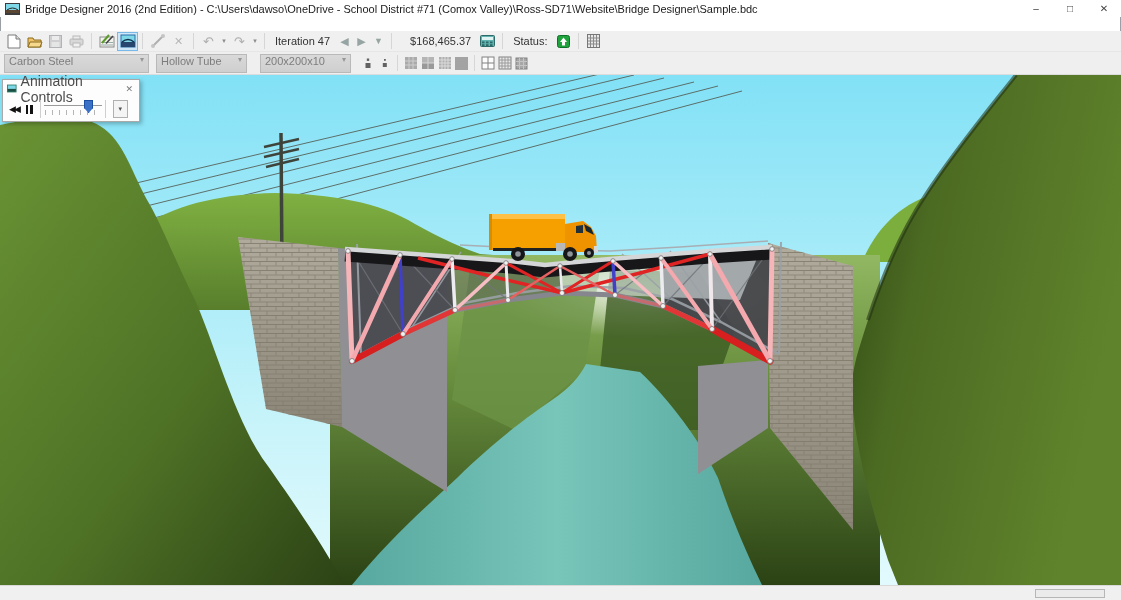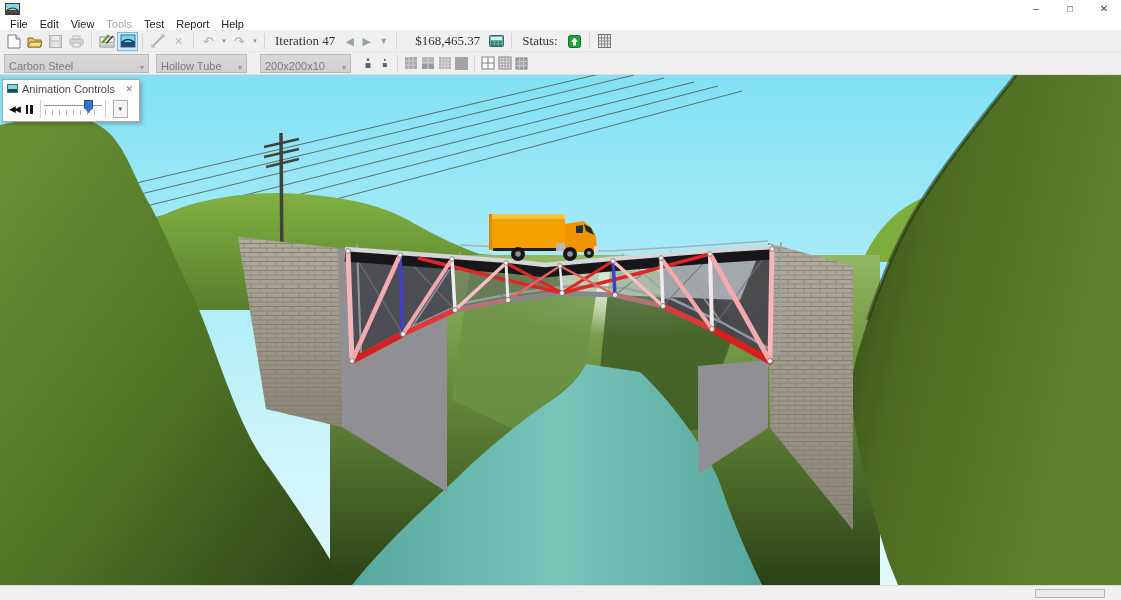--- a/index.html
+++ b/index.html
@@ -19,32 +19,32 @@
   .menuitem{font-size:11px;color:#222;padding:0 6px;line-height:14px;}
   .menuitem.disabled{color:#a6a6a6;}
   
   .toolbar1{position:absolute;left:0;top:31px;width:100%;height:21px;background:#f0f0f0;display:flex;align-items:center;border-bottom:1px solid #e6e6e6;}
   .toolbar2{position:absolute;left:0;top:52px;width:100%;height:23px;background:#efefef;display:flex;align-items:center;border-bottom:1px solid #dcdcdc;}
   .tbtn{width:21px;height:19px;display:flex;align-items:center;justify-content:center;flex:0 0 auto;border:1px solid transparent;}
   .tbtn.pressed{background:#cfe8f8;border:1px solid #7ab8e8;}
   .tbtn.disabled{opacity:.42;filter:grayscale(.9);}
   .tsep{width:1px;height:16px;background:#d6d6d6;margin:0 4px;flex:0 0 auto;}
   .dropcaret{width:10px;height:19px;display:flex;align-items:center;justify-content:center;font-size:7px;color:#8d8d8d;flex:0 0 auto;}
-  .tlabel{font-size:13px;color:#333;margin:8px 6px;white-space:nowrap;font-family:Liberation Serif, serif;}
+  .tlabel{font-size:11px;color:#333;margin:8px 6px;white-space:nowrap;}
   .navglyph{font-size:11px;color:#96a5a3;width:17px;text-align:center;}
-  .combo{height:19px;background:linear-gradient(#d9d9d9,#cfcfcf);border:1px solid #b9b9b9;display:flex;align-items:flex-end;padding:0 4px;color:#7d7d7d;font-size:11px;flex:0 0 auto;}
+  .combo{height:19px;background:linear-gradient(#d9d9d9,#cfcfcf);border:1px solid #b9b9b9;display:flex;align-items:flex-start;padding:0 4px;color:#7d7d7d;font-size:11px;flex:0 0 auto;}
   .combo .arrow{margin-left:auto;font-size:8px;color:#979797;}
   .miniicon{width:17px;height:18px;display:flex;align-items:center;justify-content:center;flex:0 0 auto;opacity:.85;}
   
   .scene{position:absolute;left:0;top:75px;width:1121px;height:510px;overflow:hidden;background:#bdeef6;}
   .scene svg{display:block;}
   
   .animpanel{position:absolute;left:2px;top:4px;width:138px;height:43px;background:#fdfdfd;border:1px solid #a9a9a9;box-shadow:2px 2px 4px rgba(0,0,0,.25);}
   .animtitle{height:17px;display:flex;align-items:center;padding:0 4px;}
-  .animtitle .ptitle{font-size:11px;color:#4c4c4c;margin-left:4px;}
+  .animtitle .ptitle{font-size:14px;color:#4c4c4c;margin-left:4px;}
   .animtitle .pclose{margin-left:auto;font-size:9px;color:#7a7a7a;padding:0 2px;}
   .animctrls{height:24px;display:flex;align-items:center;padding:0 3px;}
   .actrlbtn{font-size:9px;color:#111;padding:0 3px;letter-spacing:-2px;}
   .pausebars{display:flex;gap:2px;padding:0 4px;}
   .pausebars i{display:block;width:2.5px;height:9px;background:#111;}
   .vsep{width:1px;height:18px;background:#cfcfcf;margin:0 3px;}
   .slider{position:relative;width:58px;height:18px;}
   .slider .track{position:absolute;left:0;right:0;top:5px;height:1px;background:#9a9a9a;}
   .slider .ticks{position:absolute;left:1px;right:1px;top:10px;height:5px;
      background:repeating-linear-gradient(90deg,#b5b5b5 0 1px,transparent 1px 7px);}
@@ -60,36 +60,28 @@
 
 <div id="app">
 
   <div class="titlebar">
     <svg class="appicon" viewBox="0 0 15 12">
       <rect x="0" y="0" width="15" height="12" fill="#3c3c3c"></rect>
       <rect x="1" y="1" width="13" height="6" fill="#7fd8e8"></rect>
       <path d="M1,7 L14,7 L14,10 L1,10 Z" fill="#5a4632"></path>
       <path d="M2,7 Q7.5,3 13,7" stroke="#222" fill="none" stroke-width="1"></path>
     </svg>
+    <span class="title">Bridge Designer 2016 (2nd Edition) - C:\Users\dawso\OneDrive - School District #71 (Comox Valley)\Ross-SD71\Website\Bridge Designer\Sample.bdc</span>
     <div class="wincontrols">
       <div class="winbtn">–</div>
       <div class="winbtn">□</div>
       <div class="winbtn">✕</div>
     </div>
   </div>
 
-  <div class="menubar">
-    <span class="menuitem">File</span>
-    <span class="menuitem">Edit</span>
-    <span class="menuitem">View</span>
-    <span class="menuitem disabled">Tools</span>
-    <span class="menuitem">Test</span>
-    <span class="menuitem">Report</span>
-    <span class="menuitem">Help</span>
-  </div>
 
   <div class="toolbar1">
     <div class="tbtn" style="margin-left:3px">
       <svg width="14" height="15" viewBox="0 0 14 15">
         <path d="M1,1 L9,1 L13,5 L13,14 L1,14 Z" fill="#fff" stroke="#7a7a7a"></path>
         <path d="M9,1 L9,5 L13,5" fill="#ddd" stroke="#7a7a7a"></path>
       </svg>
     </div>
     <div class="tbtn">
       <svg width="16" height="13" viewBox="0 0 16 13">

